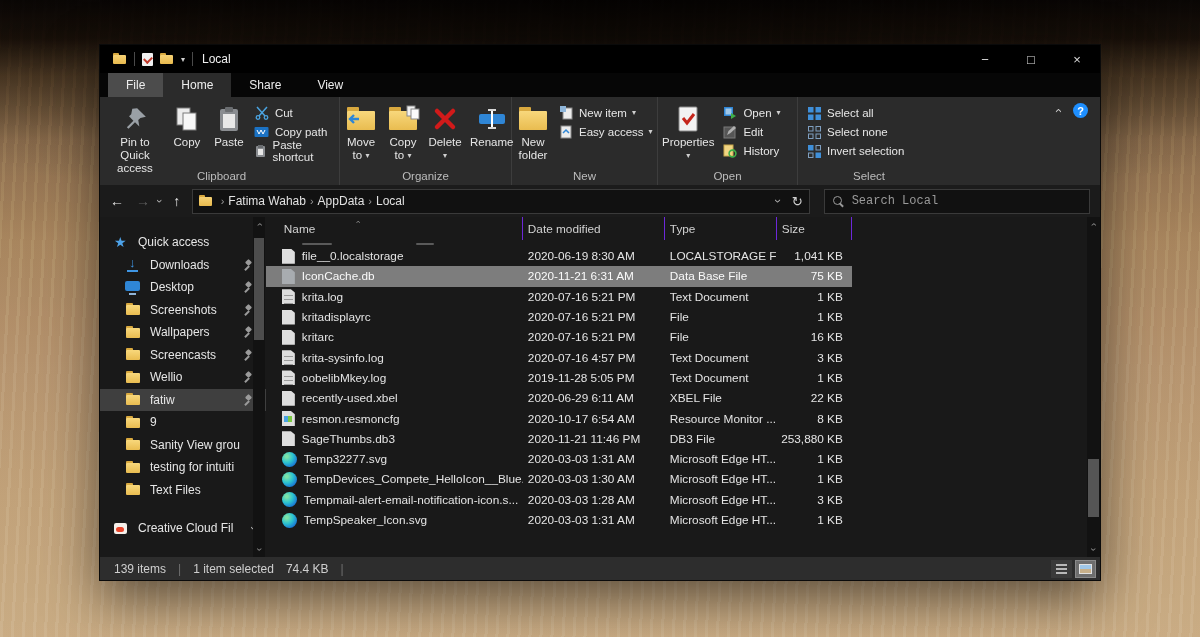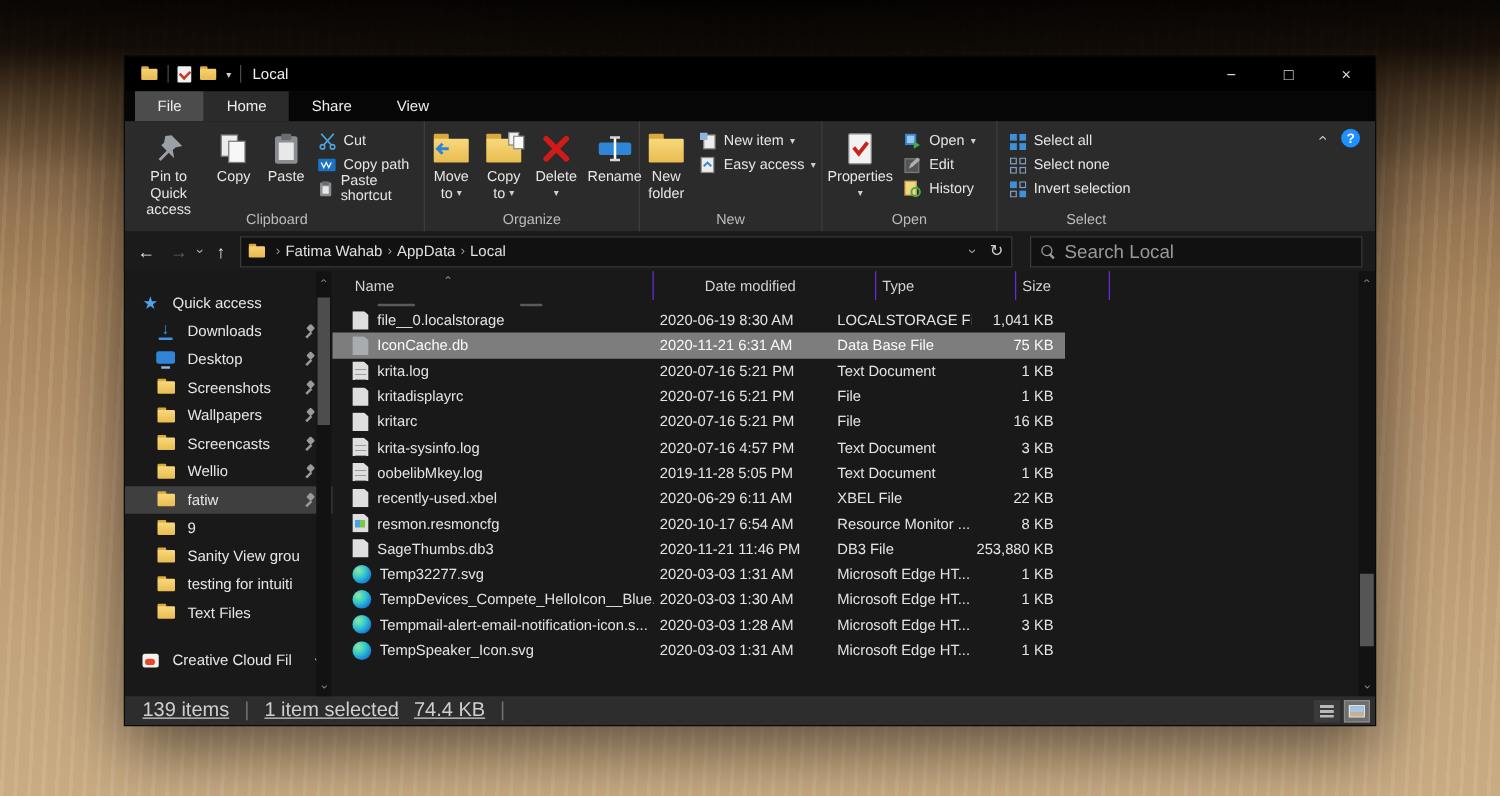--- a/index.html
+++ b/index.html
@@ -72,21 +72,21 @@
   .chev-dn { display:inline-block; transform:rotate(90deg); color:#b0b0b0; font-size:12px; }
   .addrbox { flex:0 0 618px; height:25px; background:#111; border:1px solid #3a3a3a;
     display:flex; align-items:center; padding:0 6px; gap:6px; color:#e2e2e2; font-size:12px; }
   .crumb { padding:0 2px; white-space:nowrap; }
   .csep { color:#9a9a9a; font-size:11px; padding:0 2px; }
   .addr-right { margin-left:auto; display:flex; align-items:center; gap:12px; }
   .refresh-ic { color:#cfcfcf; font-size:13px; }
   .searchbox { margin-left:10px; flex:1; height:25px; background:#111; border:1px solid #3a3a3a;
     display:flex; align-items:center; padding:0 8px; gap:8px; }
   .searchbox input { background:transparent; border:none; outline:none; color:#e0e0e0;
-    font-size:15px; font-family:Liberation Sans, sans-serif; width:100%; }
+    font-size:12px; font-family:Liberation Mono, monospace; width:100%; }
   .searchbox input::placeholder { color:#9a9a9a; }
   .mag { width:11px; height:11px; position:relative; flex:0 0 11px; }
   .mag::before { content:""; position:absolute; width:7px; height:7px; border:1.5px solid #9a9a9a; border-radius:50%; left:0; top:0; }
   .mag::after { content:""; position:absolute; width:5px; height:1.5px; background:#9a9a9a; transform:rotate(45deg); left:6px; top:8px; }
 
   
   .main { flex:1; display:flex; min-height:0; }
 
   
   .sidebar { flex:0 0 150px; position:relative; padding-top:14px; }
@@ -119,21 +119,21 @@
   .side-scroll { position:absolute; right:1px; top:0; bottom:0; width:12px; background:#121212; }
   .side-scroll .thumb { position:absolute; top:21px; left:1px; width:10px; height:102px; background:#4d4d4d; }
   .sb-chev { position:absolute; left:0; width:12px; text-align:center; color:#8a8a8a; font-size:10px; }
 
   
   .filelist { flex:1; display:flex; flex-direction:column; min-width:0; position:relative; padding-right:14px; }
   .lheader { flex:0 0 23px; display:flex; font-size:11.8px; color:#d2d2d2; position:relative; align-items:center; }
   .lheader .hcell { height:100%; display:flex; align-items:center; border-right:1px solid #6d28d9; padding-left:5px; }
   .sort-mark { position:absolute; left:90px; top:0px; color:#9a9a9a; font-size:9px; transform:rotate(-90deg); }
   .col-name { width:257px; padding-left:18px !important; }
-  .col-date { width:142px;margin-left:36px; }
+  .col-date { width:142px; }
   .col-type { width:112px; }
   .col-size { width:75px;text-align:right; }
   .partial-row { height:6px; position:relative; overflow:hidden; }
   .partial-row i { position:absolute; bottom:1px; height:2px; background:#5a5a5a; border-radius:1px; }
   .rows { flex:1; }
   .row { height:20.3px; display:flex; align-items:center; font-size:11.8px; color:#e4e4e4; width:586px; }
   .row.v-selected { background:#7d7d7d; color:#fafafa; }
   .cell { white-space:nowrap; overflow:hidden; }
   .cell.name { width:257px; padding-left:16px; display:flex; align-items:center; gap:7px; }
   .cell.date { width:142px; padding-left:5px; }
@@ -149,21 +149,21 @@
     background:linear-gradient(90deg,#4aa3e0 50%,#7ac943 50%); }
   .fic.v-edge { width:15px; height:15px; flex:0 0 15px; clip-path:none; border-radius:50%;
     background:radial-gradient(circle at 32% 30%, #7de3a8 8%, #2cc3cf 42%, #1b7fd4 72%, #114a9e 100%); }
 
   
   .list-scroll { position:absolute; right:0; top:0; bottom:0; width:13px; background:#121212; }
   .list-scroll .thumb { position:absolute; left:1px; bottom:40px; width:11px; height:58px; background:#555; }
 
   
   .statusbar { flex:0 0 23px; background:#2d2d2d; display:flex; align-items:center;
-    font-size:16px; color:#cfcfcf; padding:0 4px 0 14px; gap:12px;text-decoration:underline; }
+    font-size:12px; color:#cfcfcf; padding:0 4px 0 14px; gap:12px; }
   .sb-sep { color:#6f6f6f; }
   .view-btns { margin-left:auto; display:flex; gap:3px; }
   .view-btn { width:21px; height:18px; display:flex; align-items:center; justify-content:center; background:#3a3a3a; }
   .view-btn.active { background:#6e6e6e; box-shadow:0 0 0 1px #8a8a8a inset; }
   .details-glyph { width:11px; height:10px;
     background:repeating-linear-gradient(180deg,#b8b8b8 0 2px, transparent 2px 4px); }
   .thumb-glyph { width:13px; height:10px; background:linear-gradient(180deg,#9fc7e8 55%,#c8b08a 55%); border:1px solid #e2e2e2; }
 
   svg { display:block; }
 </style>

